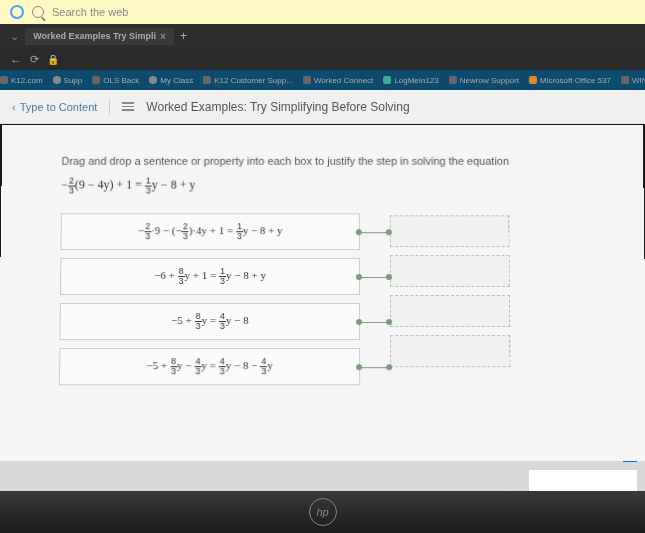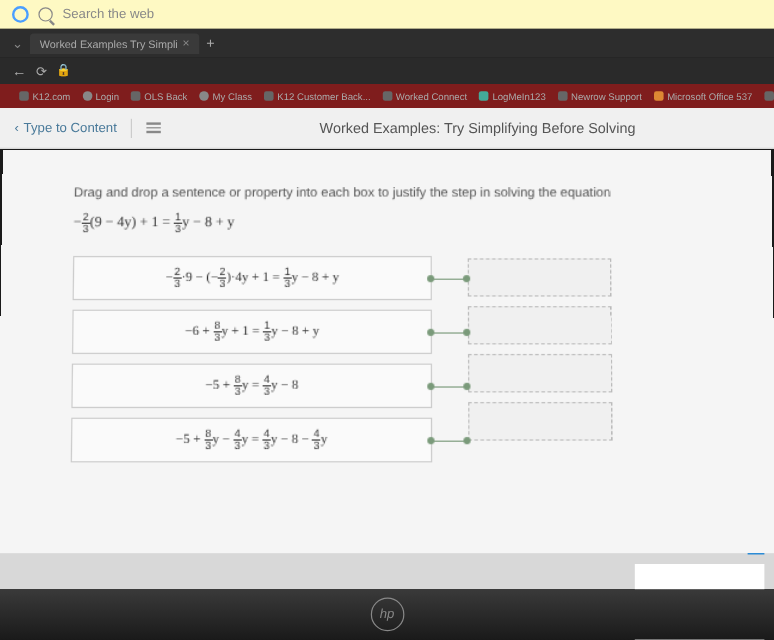--- a/index.html
+++ b/index.html
@@ -5,37 +5,37 @@
 * { margin: 0; padding: 0; box-sizing: border-box; font-family: Arial, sans-serif; }
 body { width: 645px; height: 533px; background: #1a1a1a; overflow: hidden; position: relative; }
 
 .search-bar { background: #fef9c3; height: 24px; display: flex; align-items: center; padding: 0 10px; gap: 8px; }
 .search-bar .circle-icon { width: 14px; height: 14px; border: 2px solid #4a9eff; border-radius: 50%; }
 .search-bar .mag { width: 12px; height: 12px; border: 1.5px solid #888; border-radius: 50%; position: relative; }
 .search-bar .mag::after { content: ''; position: absolute; width: 5px; height: 1.5px; background: #888; bottom: -2px; right: -3px; transform: rotate(45deg); }
 .search-text { color: #888; font-size: 11px; }
 
 .tab-bar { background: #2d2d2d; height: 24px; display: flex; align-items: center; padding: 0 10px; gap: 6px; }
-.tab { background: #3a3a3a; padding: 3px 8px; font-size: 9px; color: #aaa; border-radius: 3px 3px 0 0; display: flex; align-items: flex-end; gap: 4px; }
+.tab { background: #3a3a3a; padding: 3px 8px; font-size: 9px; color: #aaa; border-radius: 3px 3px 0 0; display: flex; align-items: center; gap: 4px; font-weight: bold; }
 .tab .close { color: #888; font-size: 10px; }
 
 .url-bar { background: #2a2a2a; height: 22px; display: flex; align-items: center; padding: 0 10px; gap: 8px; }
 .url-bar .arrow { color: #aaa; font-size: 12px; }
 .url-bar .reload { color: #aaa; font-size: 11px; }
 .url-text { color: #999; font-size: 8px; white-space: nowrap; overflow: hidden; }
 
-.bookmarks { background: #7f1d1d; height: 20px; display: flex; align-items: center; padding: 0 16px; gap: 10px; overflow: hidden; }
+.bookmarks { background: #0c4a6e; height: 20px; display: flex; align-items: center; padding: 0 0; gap: 10px; overflow: hidden; }
 .bookmark { color: #aaa; font-size: 8px; display: flex; align-items: center; gap: 3px; white-space: nowrap; }
 .bookmark .bicon { width: 8px; height: 8px; background: #666; border-radius: 2px; }
 
 .content-header { background: #f0f0f0; height: 34px; display: flex; align-items: center; padding: 0 12px; gap: 12px; border-bottom: 1px solid #ddd; }
 .back-link { color: #4a7a9a; font-size: 11px; cursor: pointer; display: flex; align-items: center; gap: 4px; }
 .hamburger { display: flex; flex-direction: column; gap: 2px; }
 .hamburger span { width: 12px; height: 1.5px; background: #888; }
-.page-title { color: #555; font-size: 12px; margin-left: 120px; }
+.page-title { color: #555; font-size: 12px; }
 
 .main-content { background: #f5f5f5; padding: 30px 40px 20px 60px; height: 340px; position: relative; transform: perspective(800px) rotateX(2deg); }
 .instruction { color: #555; font-size: 11px; margin-bottom: 10px; }
 .equation-original { color: #333; font-size: 12px; margin-bottom: 18px; font-family: 'Times New Roman', serif; }
 
 .work-area { display: flex; gap: 30px; }
 .steps-column { flex: 0 0 300px; }
 .drop-column { flex: 0 0 120px; display: flex; flex-direction: column; gap: 8px; padding-top: 2px; }
 
 .step-box { border: 1px solid #ccc; background: #fafafa; padding: 8px 10px; margin-bottom: 8px; font-size: 11px; font-family: 'Times New Roman', serif; color: #333; text-align: center; position: relative; }
@@ -83,33 +83,33 @@
   <span style="color:#aaa;font-size:10px">🔒</span>
 </div>
 
 <div class="bookmarks">
   <div class="bookmark">
       <span class="bicon"></span>
       <span>K12.com</span>
     </div>
   <div class="bookmark">
       <span class="bicon" style="background:#888;border-radius:50%"></span>
-      <span>Login</span>
+      <span>Supp</span>
     </div>
   <div class="bookmark">
       <span class="bicon"></span>
       <span>OLS Back</span>
     </div>
   <div class="bookmark">
       <span class="bicon" style="background:#888;border-radius:50%"></span>
       <span>My Class</span>
     </div>
   <div class="bookmark">
       <span class="bicon"></span>
-      <span>K12 Customer Back...</span>
+      <span>K12 Customer Supp...</span>
     </div>
   <div class="bookmark">
       <span class="bicon"></span>
       <span>Worked Connect</span>
     </div>
   <div class="bookmark">
       <span class="bicon" style="background:#4a9"></span>
       <span>LogMeIn123</span>
     </div>
   <div class="bookmark">

